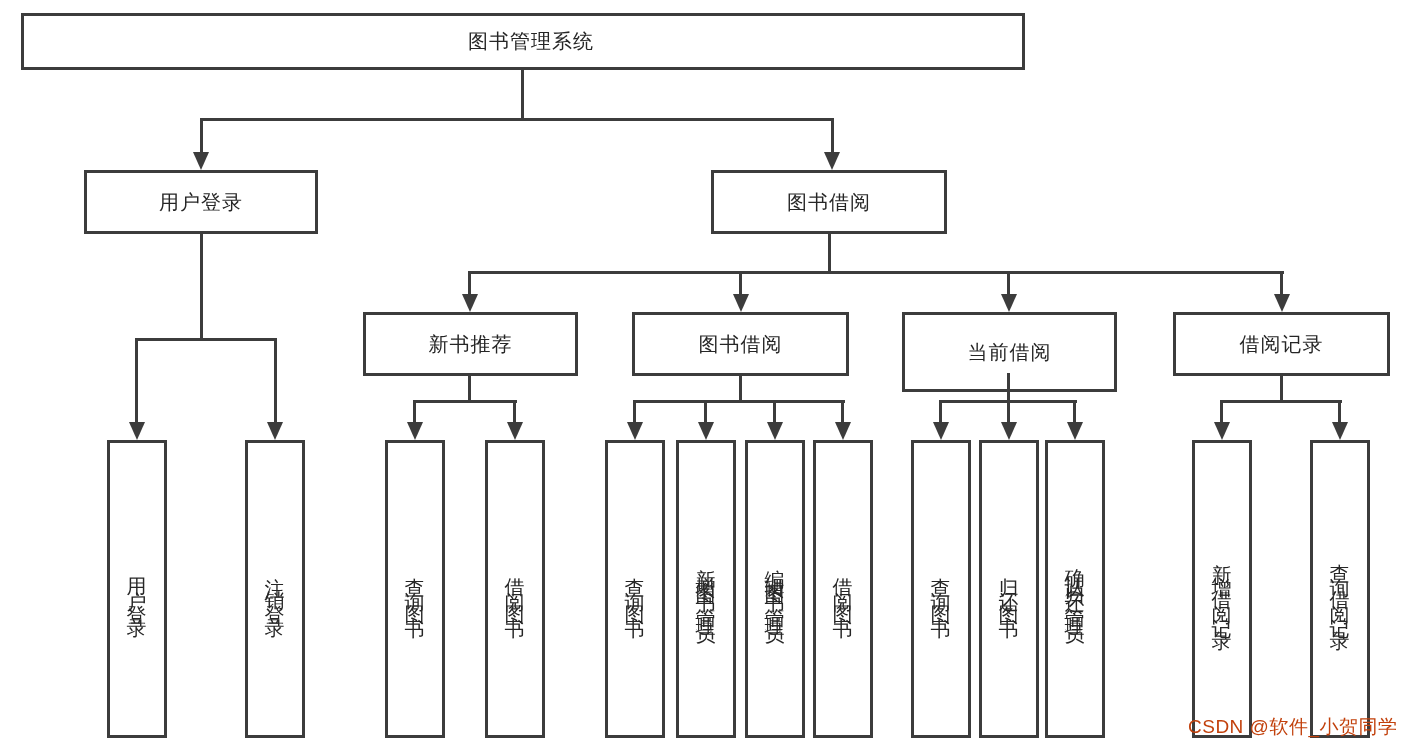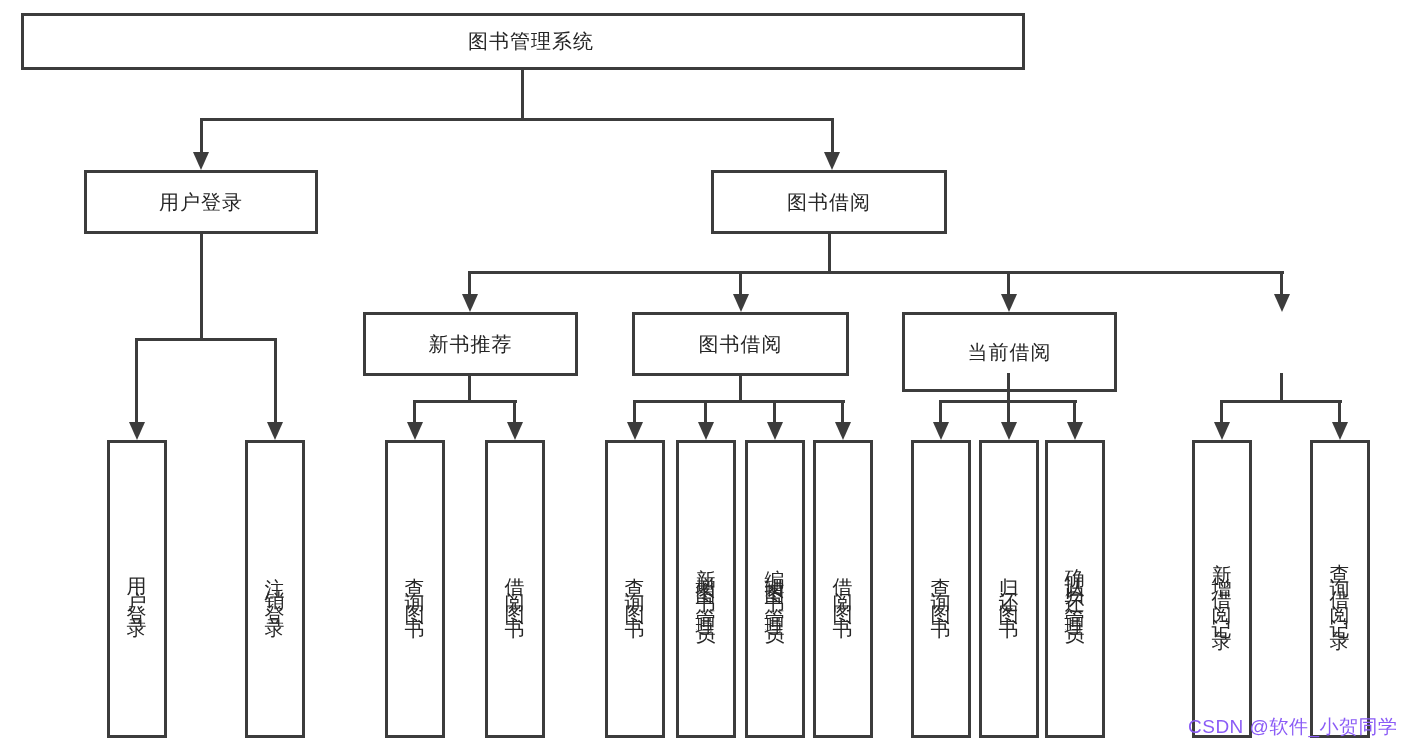--- a/index.html
+++ b/index.html
@@ -18,21 +18,21 @@
   }
   .vlong{letter-spacing:0.40em;}
   .hline,.vline{position:absolute;background:#3c3c3c;}
   .arrow{
     position:absolute;width:0;height:0;
     border-left:8px solid transparent;border-right:8px solid transparent;
     border-top:18px solid #3c3c3c;
   }
   .watermark{
     position:absolute;left:1188px;top:714px;z-index:5;
-    font-size:19px;color:#8b5cf6;letter-spacing:0.5px;
+    font-size:19px;color:#c2410c;letter-spacing:0.5px;
   }
 </style>
 </head>
 <body>
 
 <div id="stage">
 
   <div class="node" style="left:21px;top:13px;width:1004px;height:57px;padding-left:16px;">图书管理系统</div>
 
   <div class="vline" style="left:521px;top:68px;width:3px;height:53px;"></div>
@@ -59,20 +59,21 @@
   <div class="vline" style="left:739px;top:271px;width:3px;height:25px;"></div>
   <div class="arrow" style="left:733px;top:294px;"></div>
   <div class="vline" style="left:1007px;top:271px;width:3px;height:25px;"></div>
   <div class="arrow" style="left:1001px;top:294px;"></div>
   <div class="vline" style="left:1280px;top:271px;width:3px;height:25px;"></div>
   <div class="arrow" style="left:1274px;top:294px;"></div>
 
   <div class="node" style="left:363px;top:312px;width:215px;height:64px;">新书推荐</div>
   <div class="node" style="left:632px;top:312px;width:217px;height:64px;">图书借阅</div>
   <div class="node" style="left:902px;top:312px;width:215px;height:80px;">当前借阅</div>
+  <div class="node" style="left:1173px;top:312px;width:217px;height:64px;">借阅记录</div>
 
   <div class="vline" style="left:468px;top:373px;width:3px;height:30px;"></div>
   <div class="vline" style="left:739px;top:373px;width:3px;height:30px;"></div>
   <div class="vline" style="left:1007px;top:373px;width:3px;height:30px;"></div>
   <div class="vline" style="left:1280px;top:373px;width:3px;height:30px;"></div>
 
   <div class="hline" style="left:413px;top:400px;width:104px;height:3px;"></div>
   <div class="hline" style="left:633px;top:400px;width:212px;height:3px;"></div>
   <div class="hline" style="left:939px;top:400px;width:138px;height:3px;"></div>
   <div class="hline" style="left:1220px;top:400px;width:122px;height:3px;"></div>

